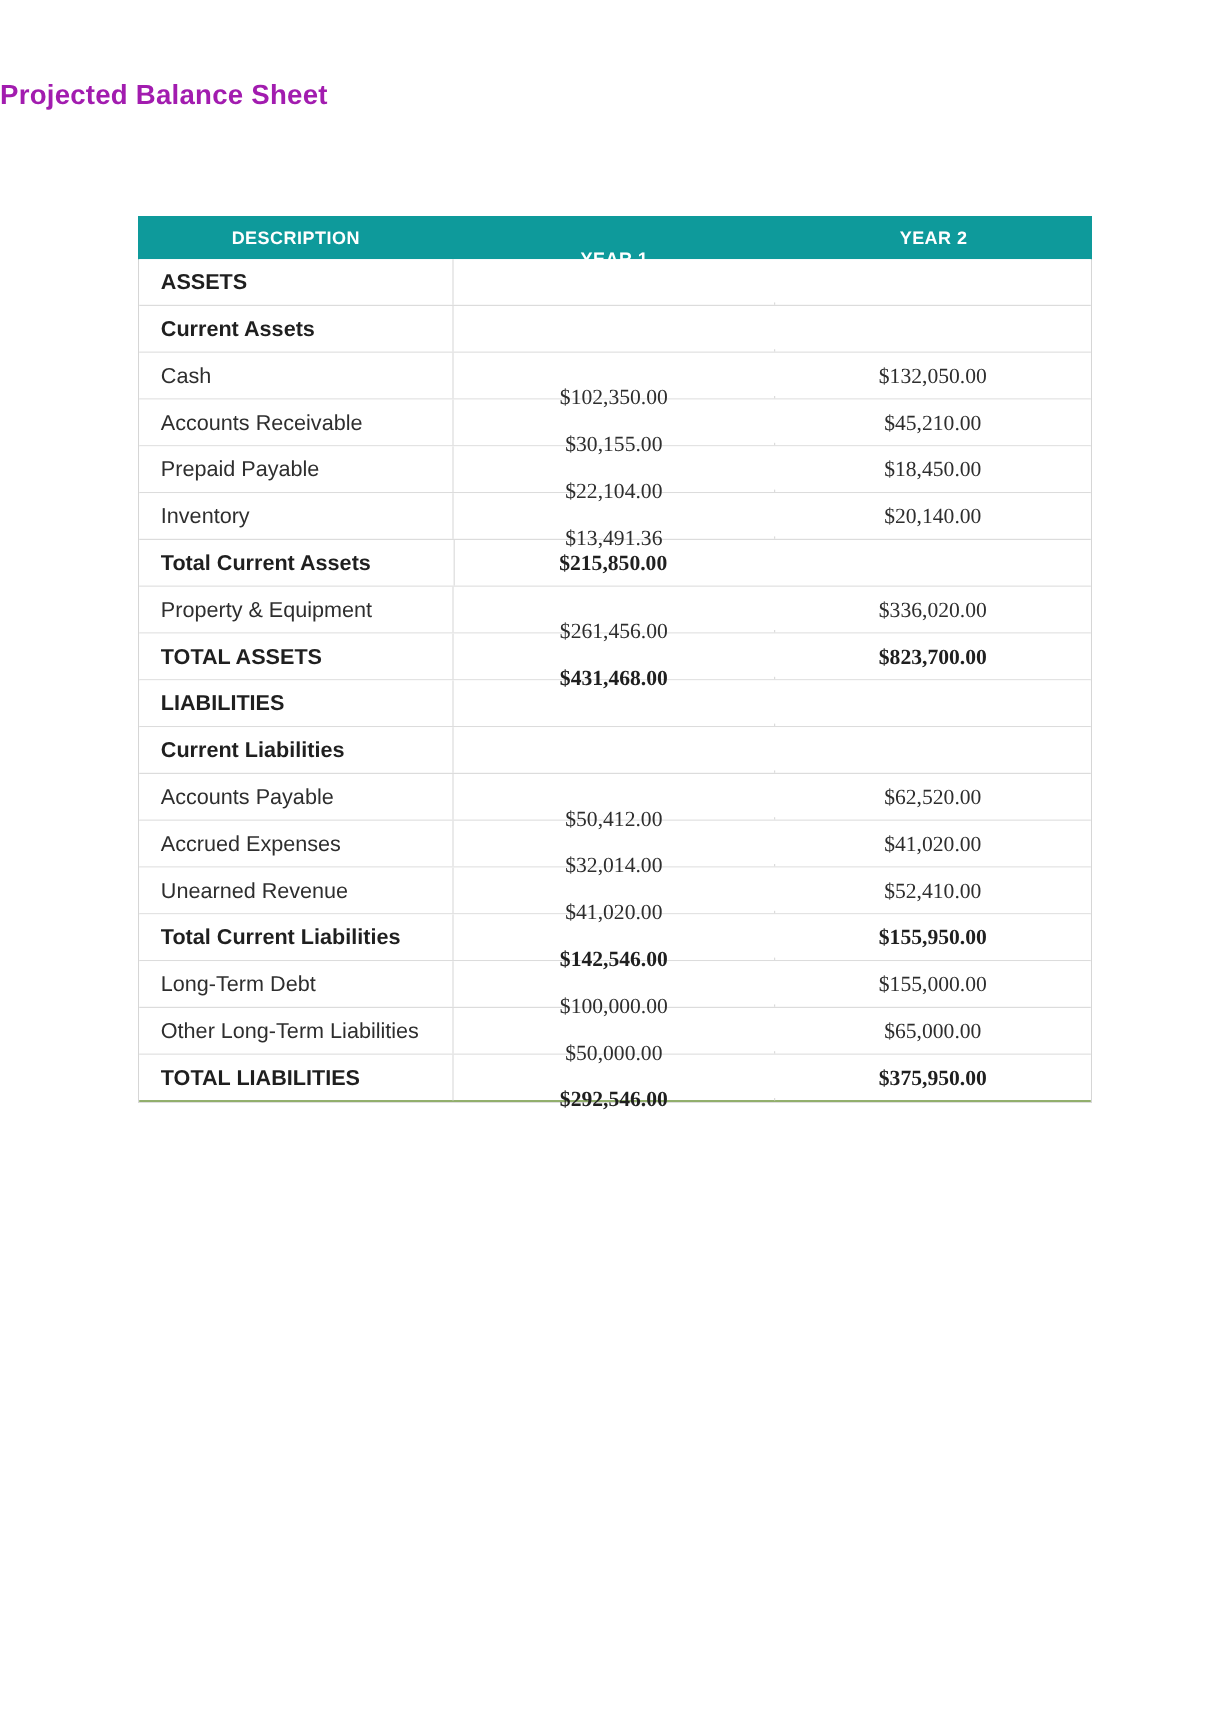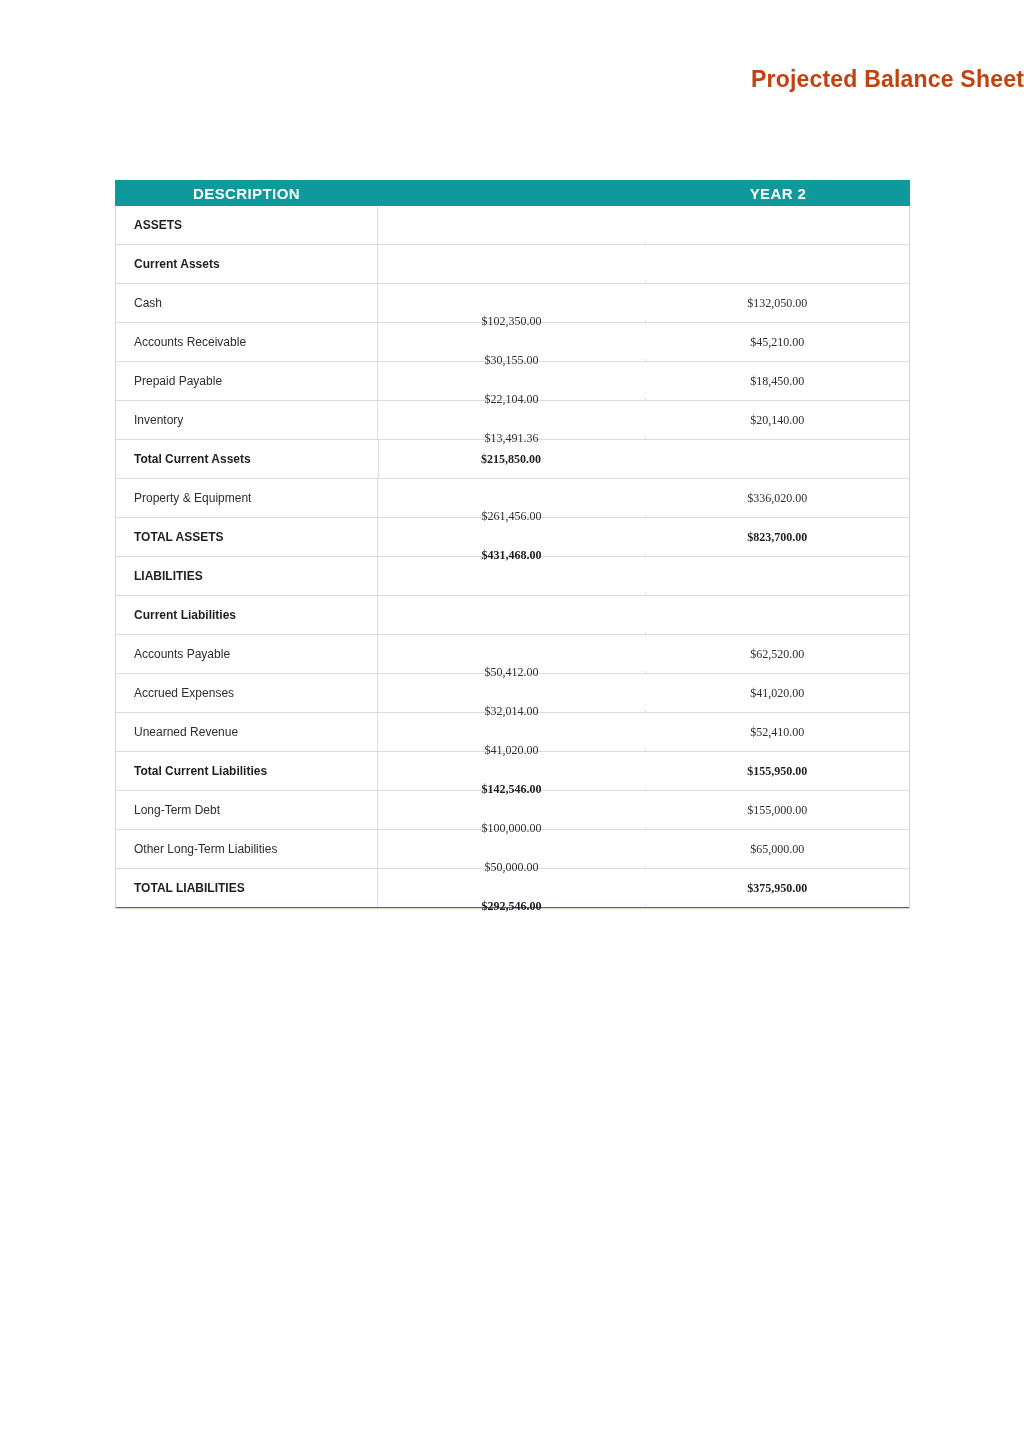--- a/index.html
+++ b/index.html
@@ -11,38 +11,38 @@
   }
   .page {
     position: relative;
     width: 1024px;
     height: 1446px;
     background: #ffffff;
     overflow: hidden;
   }
   .doc-title {
     margin-top: 66px;
-    text-align: right;
+    text-align: left;
     font-size: 23px;
     font-weight: 700;
-    color: #c2410c;
+    color: #a21caf;
     letter-spacing: 0.2px;
   }
   .sheet-table {
     position: absolute;
     left: 115px;
     top: 180px;
     width: 795px;
     border: 1px solid #d6d6d6;
     border-top: none;
   }
   .thead {
     display: flex;
     background: #0e9a9b;
-    height: 26px;
+    height: 36px;
     margin: 0 -1px; 
   }
   .th {
     color: #ffffff;
     font-weight: 700;
     font-size: 15px;
     letter-spacing: 0.4px;
     display: flex;
     align-items: center;
     justify-content: center;
@@ -51,21 +51,21 @@
   .col-y1   { width: 268px; margin-top: 36px; }
   .col-y2   { width: 264px; }
   .tr {
     display: flex;
     height: 39px;
     border-bottom: 1px solid #dcdcdc;
     background: #ffffff;
   }
   .tr:last-child { border-bottom: 1px solid #4d7c0f; }
   .td {
-    font-size: 12px;
+    font-size: 18px;
     color: #2e2e2e;
     display: flex;
     align-items: center;
     border-right: 1px solid #dcdcdc;
   }
   .td:last-child { border-right: none; }
   .td.label {
     justify-content: flex-start;
     padding-left: 18px;
     padding-right: 8px;

